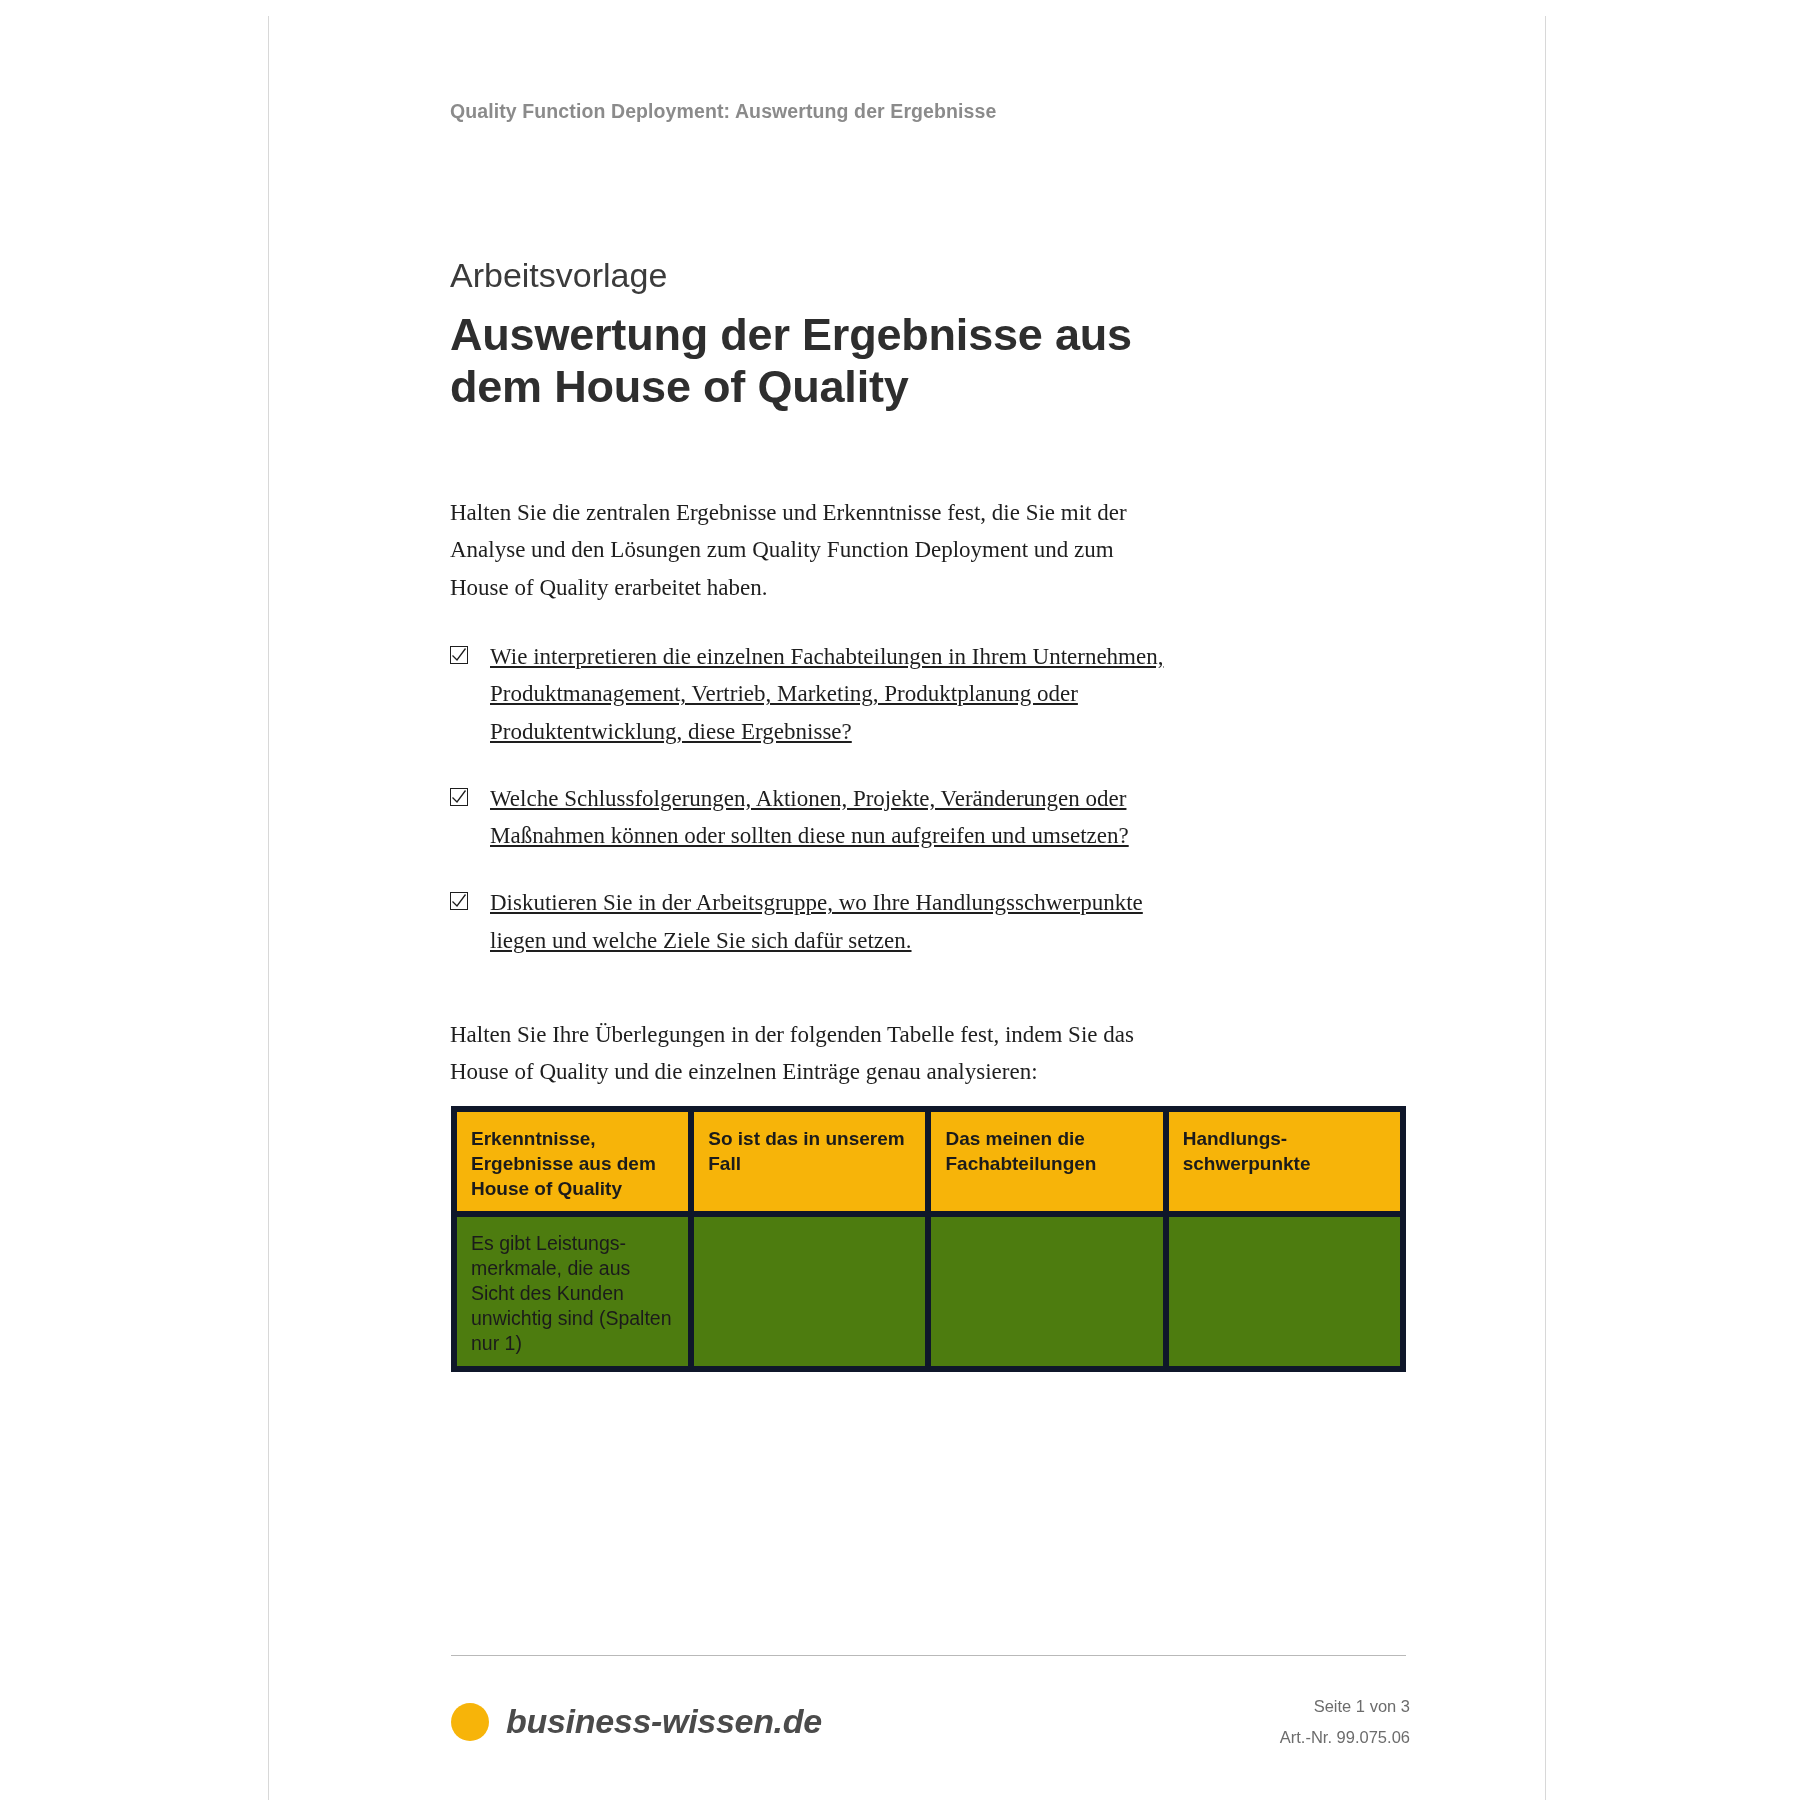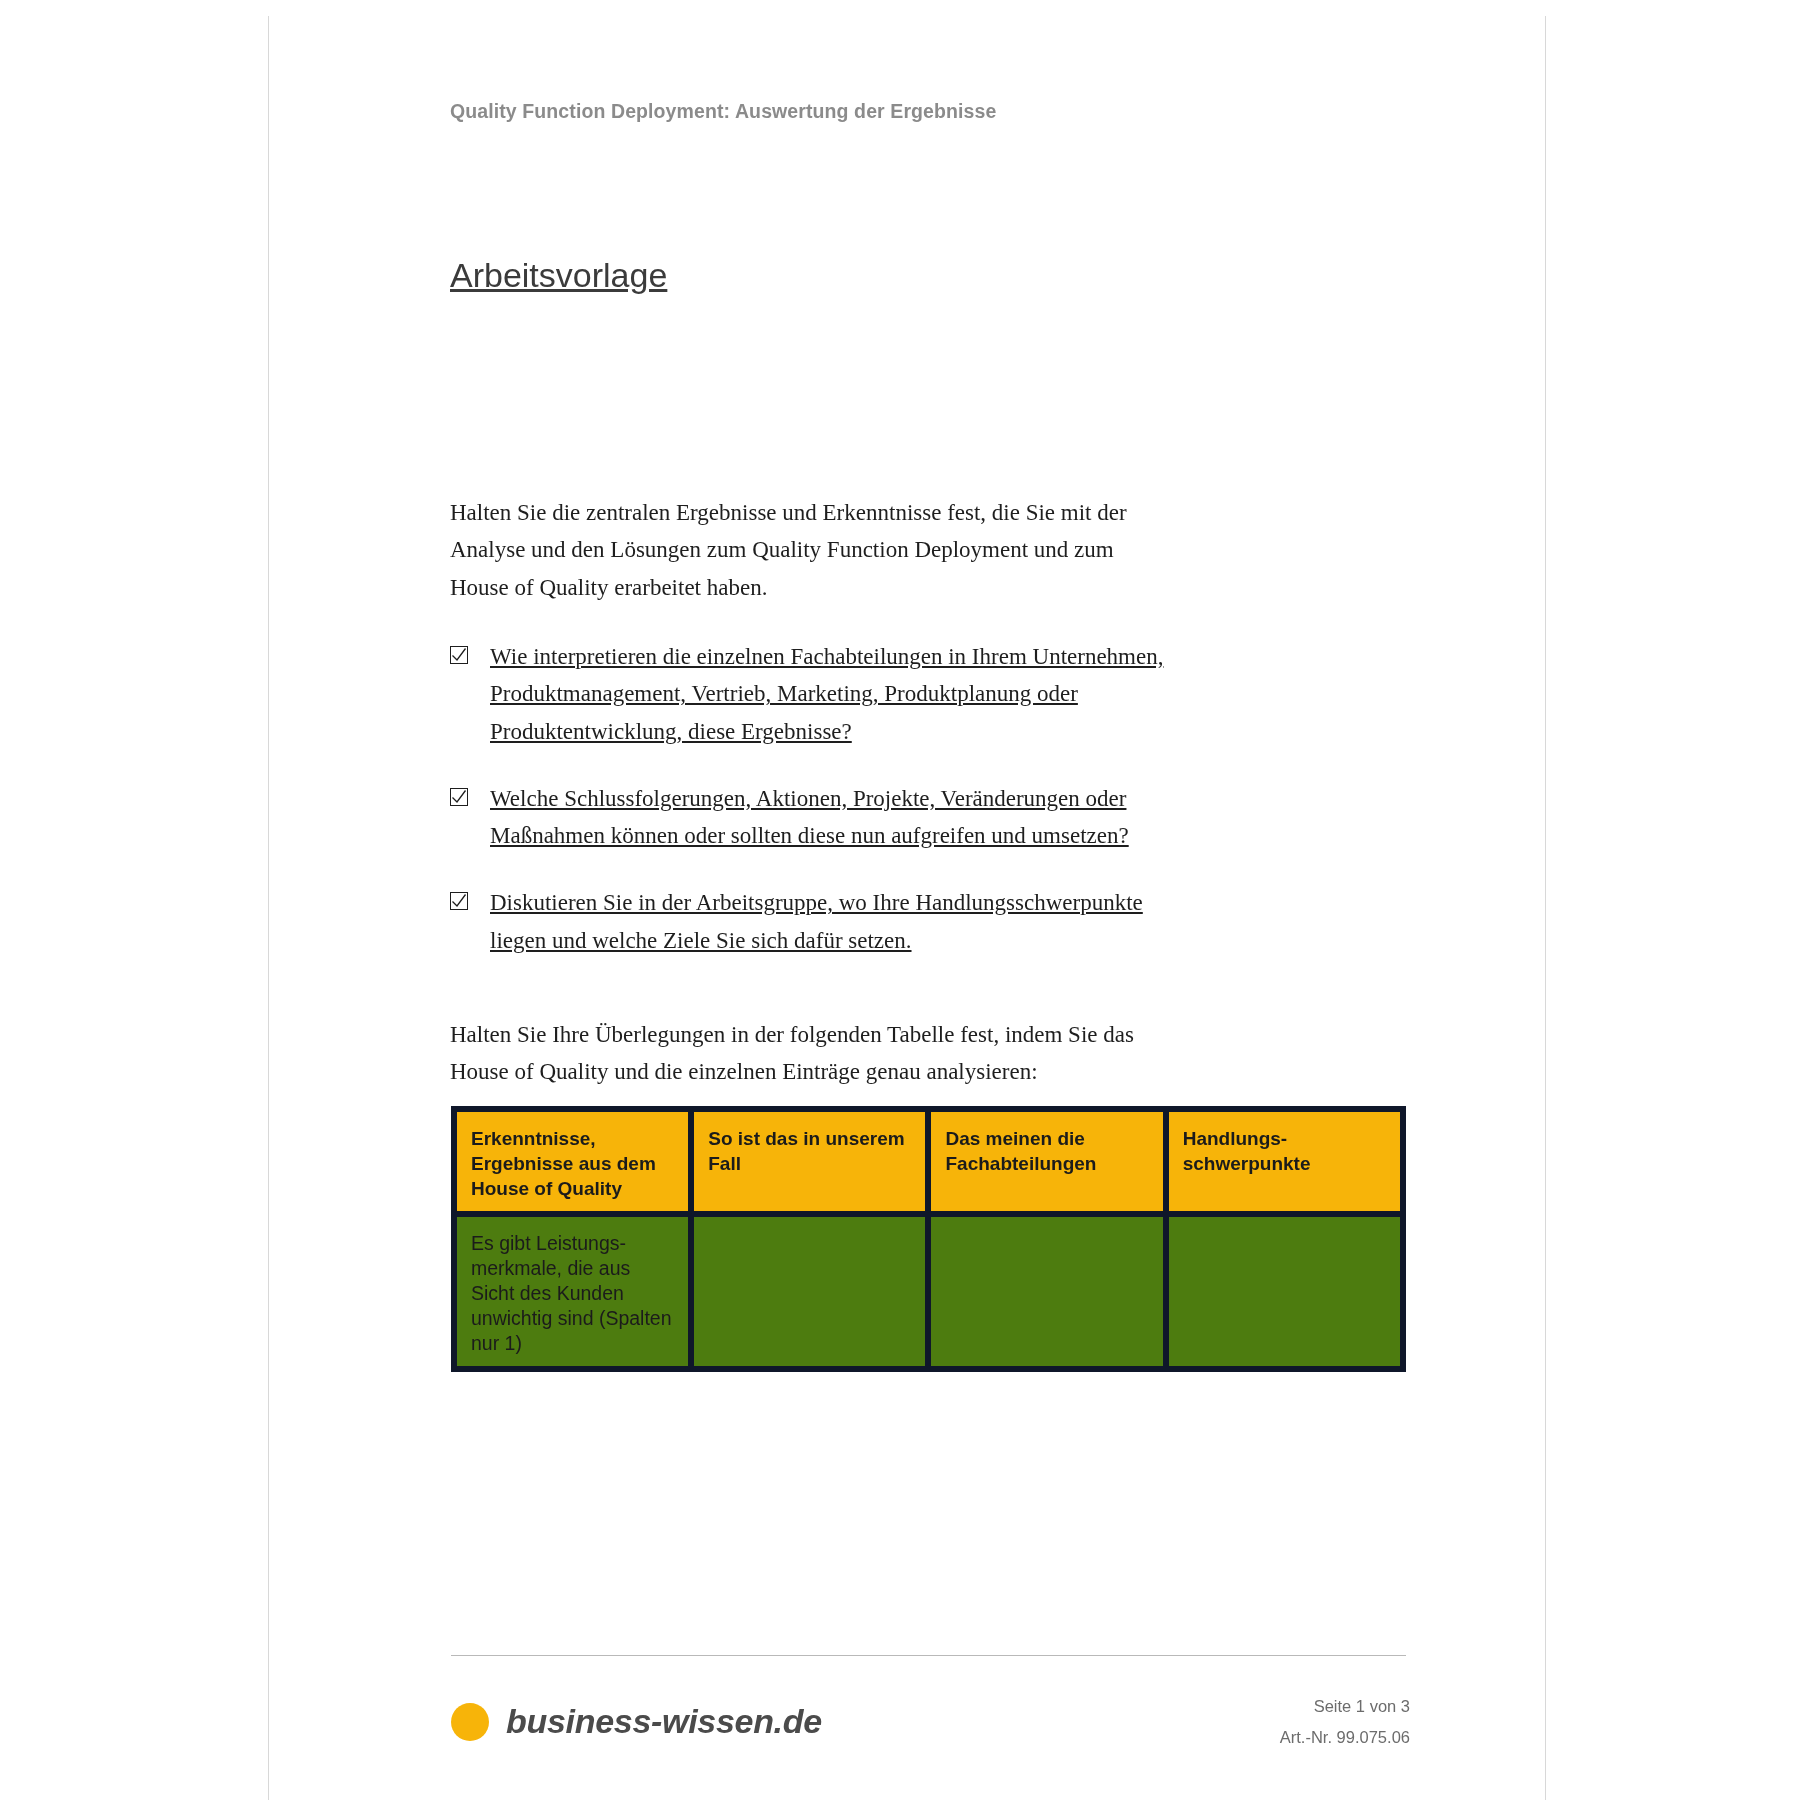--- a/index.html
+++ b/index.html
@@ -47,21 +47,20 @@
     letter-spacing: 0.1px;
     white-space: nowrap;
   }
   .kicker {
     position: absolute;
     top: 240px;
     left: 0;
     font-size: 34px;
     color: #3b3b3b;
     font-weight: 400;
-    text-decoration: underline;
   }
   .doc-title {
     position: absolute;
     top: 293px;
     left: 0;
     width: 760px;
     font-size: 45px;
     line-height: 1.16;
     font-weight: bold;
     color: #2e2e2e;
@@ -190,20 +189,21 @@
 <body>
 
 <div class="page-canvas">
   <div class="page-sheet">
     <div class="content">
 
       <div class="running-head">Quality Function Deployment: Auswertung der Ergebnisse</div>
 
       <div class="kicker">Arbeitsvorlage</div>
 
+      <div class="doc-title">Auswertung der Ergebnisse aus dem House of Quality</div>
 
       <div class="intro">Halten Sie die zentralen Ergebnisse und Erkenntnisse fest, die Sie mit der Analyse und den Lösungen zum Quality Function Deployment und zum House of Quality erarbeitet haben.</div>
 
       <div class="bullet-list">
         <div class="bullet-item">
           <span class="bullet-box">
             <svg width="18" height="18" viewBox="0 0 18 18">
               <rect x="0.5" y="0.5" width="17" height="17" fill="none" stroke="#1e1e1e" stroke-width="1"></rect>
               <path d="M2.5 9.5 L7 14 L15.5 2.5" fill="none" stroke="#1e1e1e" stroke-width="1.3"></path>
             </svg>

